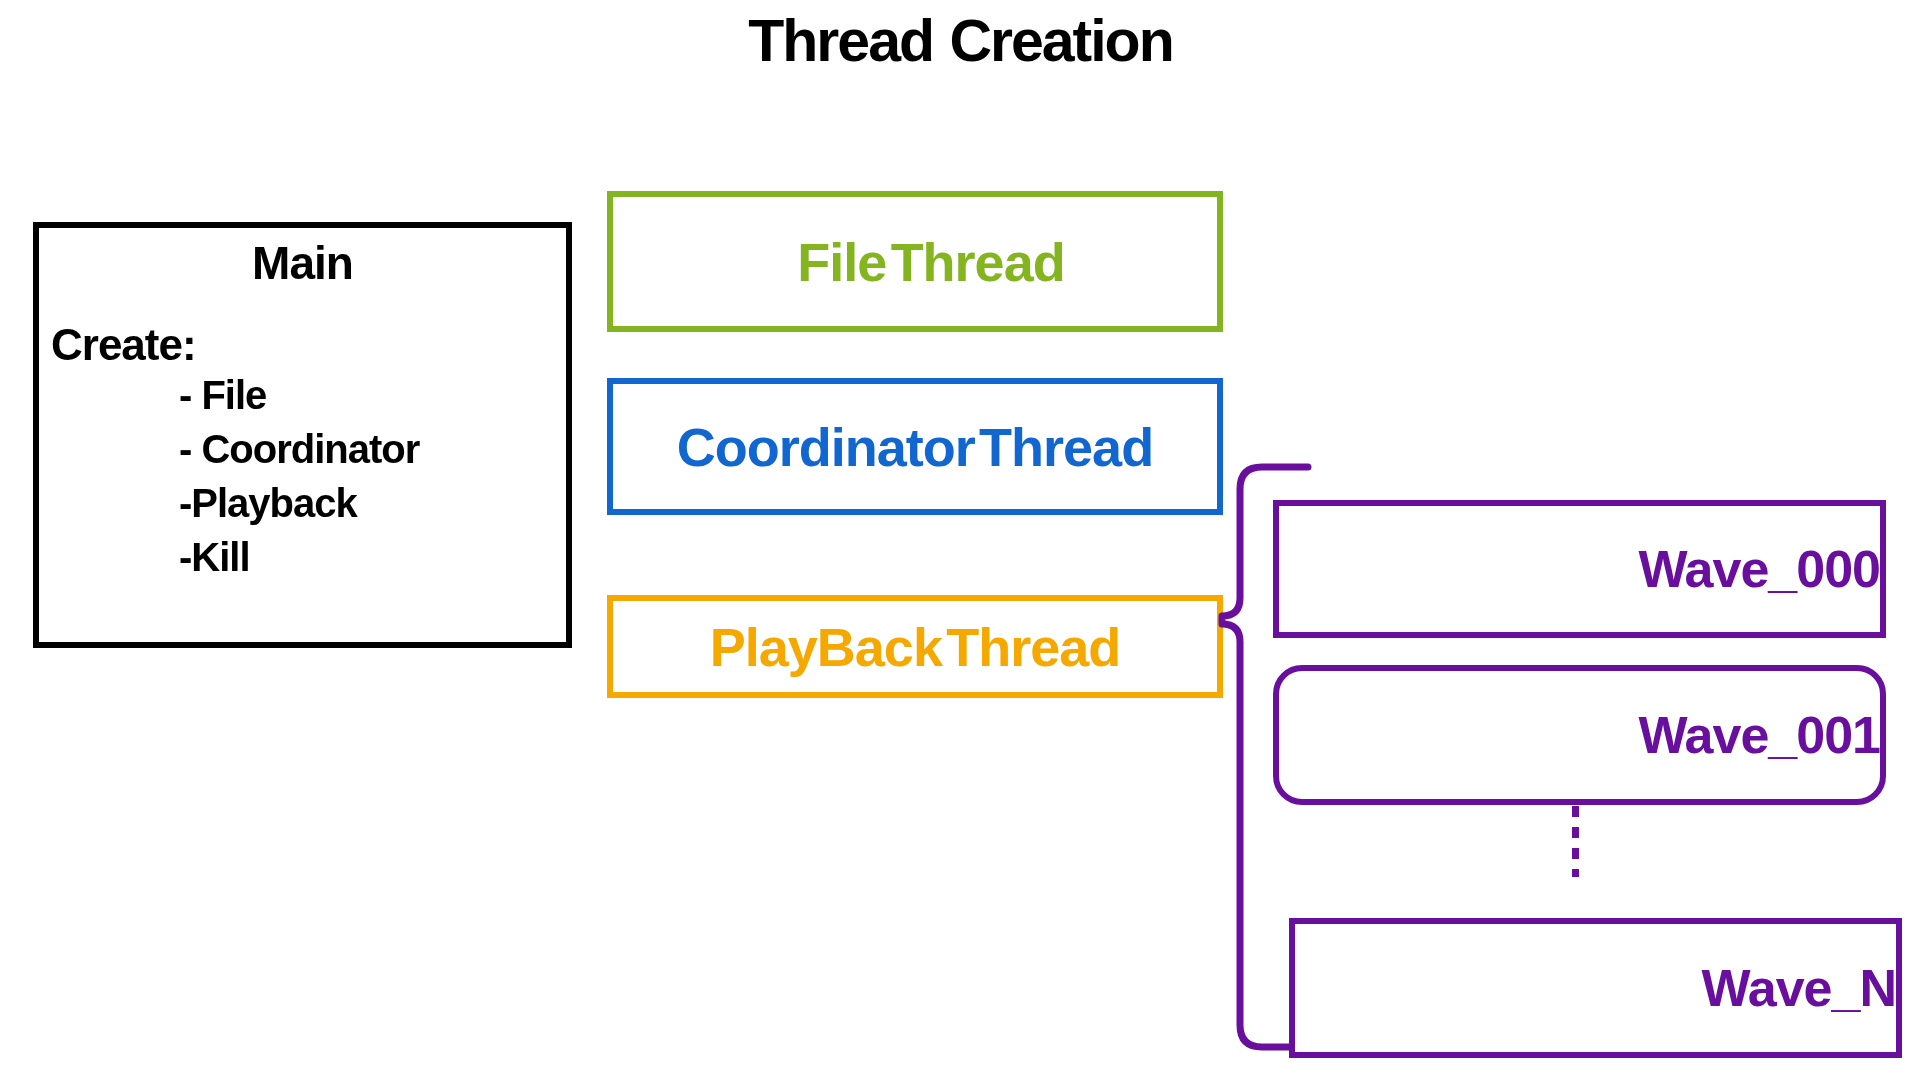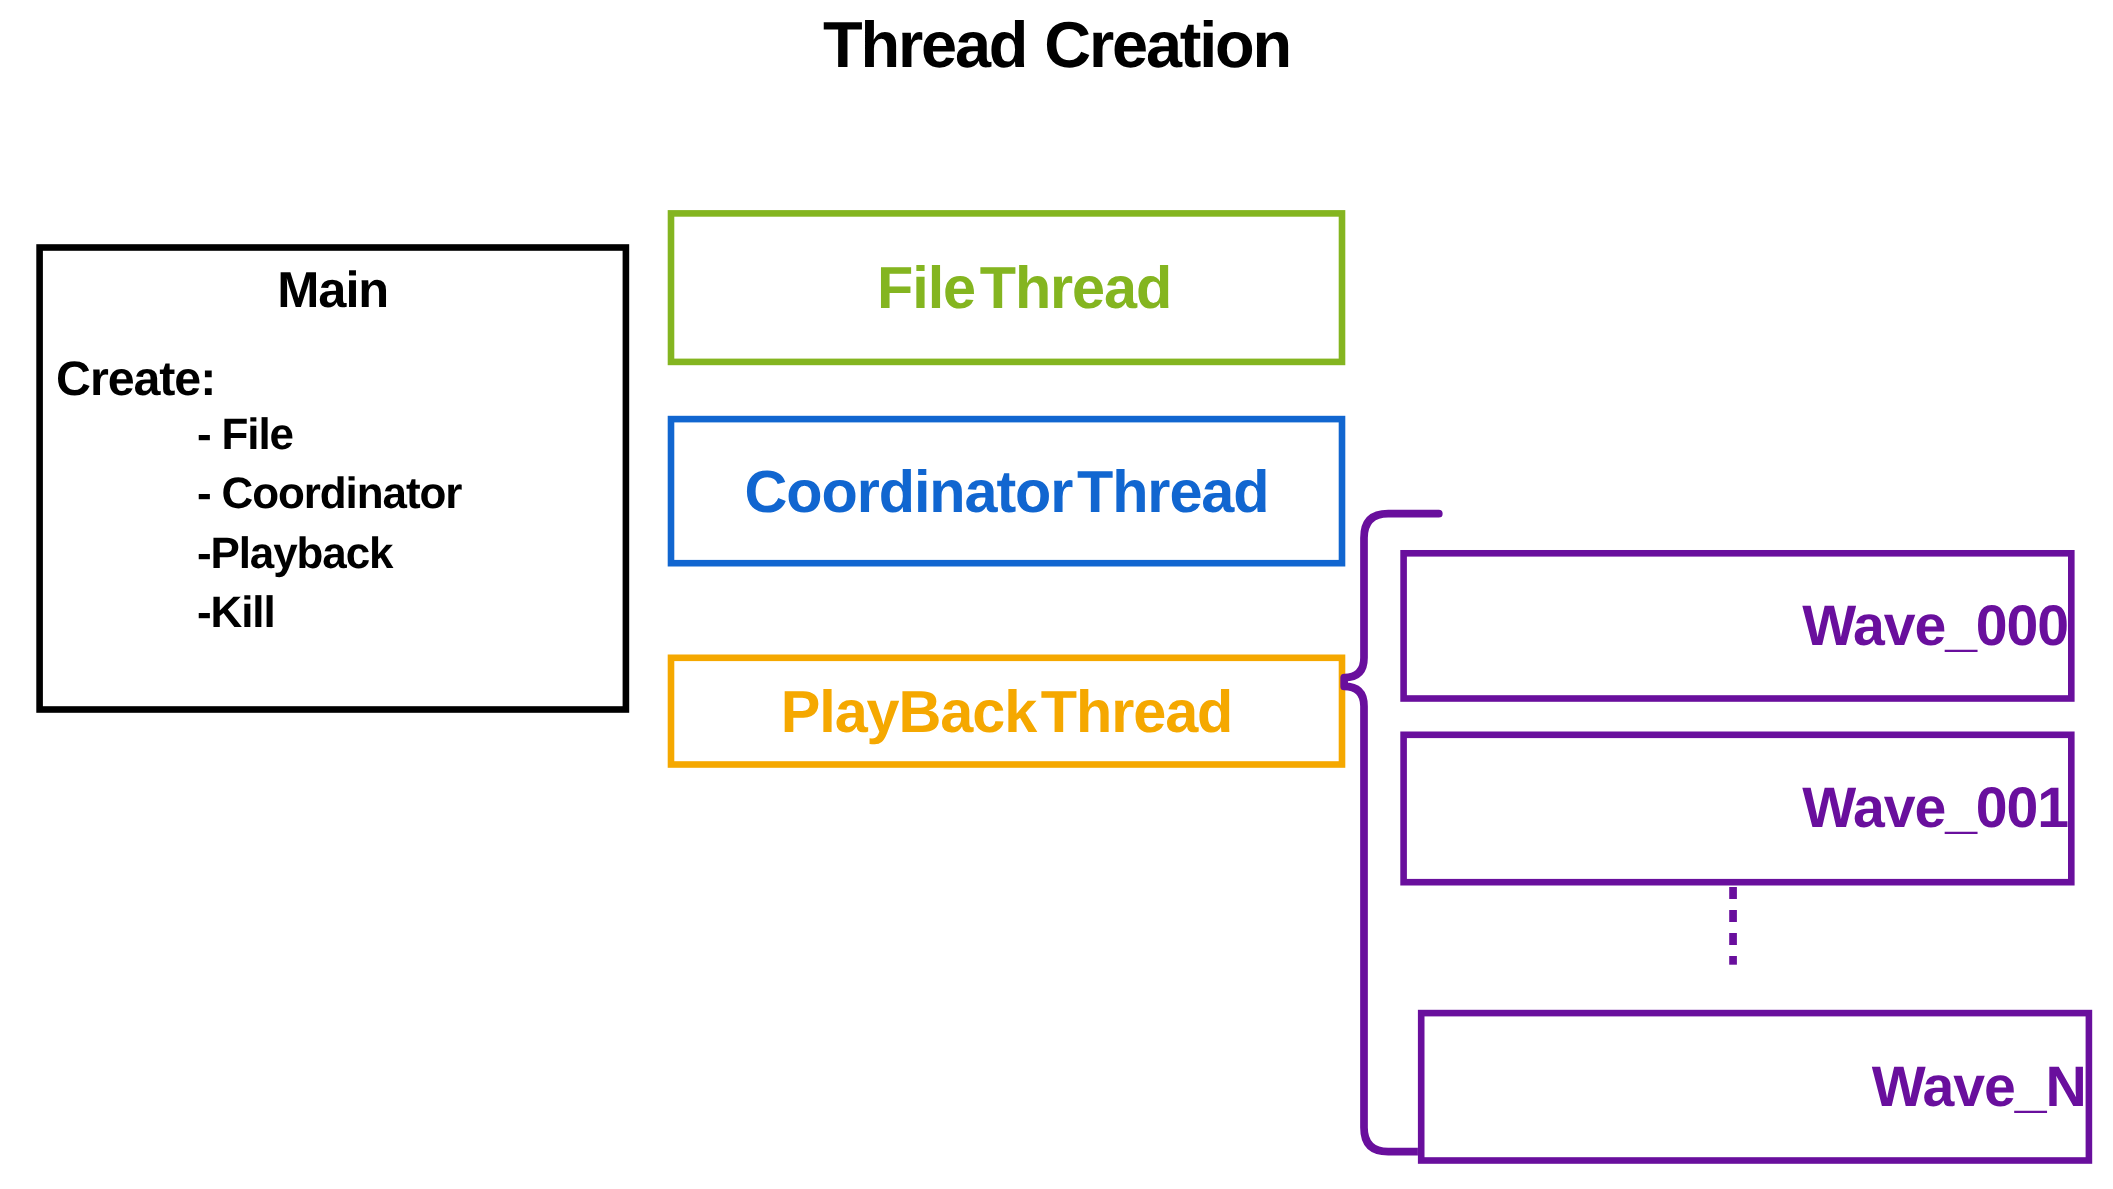--- a/index.html
+++ b/index.html
@@ -97,21 +97,21 @@
     align-items: center;
     justify-content: flex-end;
     border: 6px solid var(--purple, #690F9D);
     color: var(--purple, #690F9D);
     font-size: 52px;
     font-weight: bold;
     letter-spacing: -1px;
     background: #ffffff;
   }
   .wave-000 { top: 500px; height: 138px; }
-  .wave-001 { top: 665px; height: 140px; }
+  .wave-001 { top: 665px; height: 140px; border-radius: 29px; }
   .wave-n   { top: 918px; height: 140px; margin-left: 16px; }
   
   .brace-svg {
     position: absolute;
     left: 0;
     top: 0;
     width: 1921px;
     height: 1081px;
     pointer-events: none;
   }

